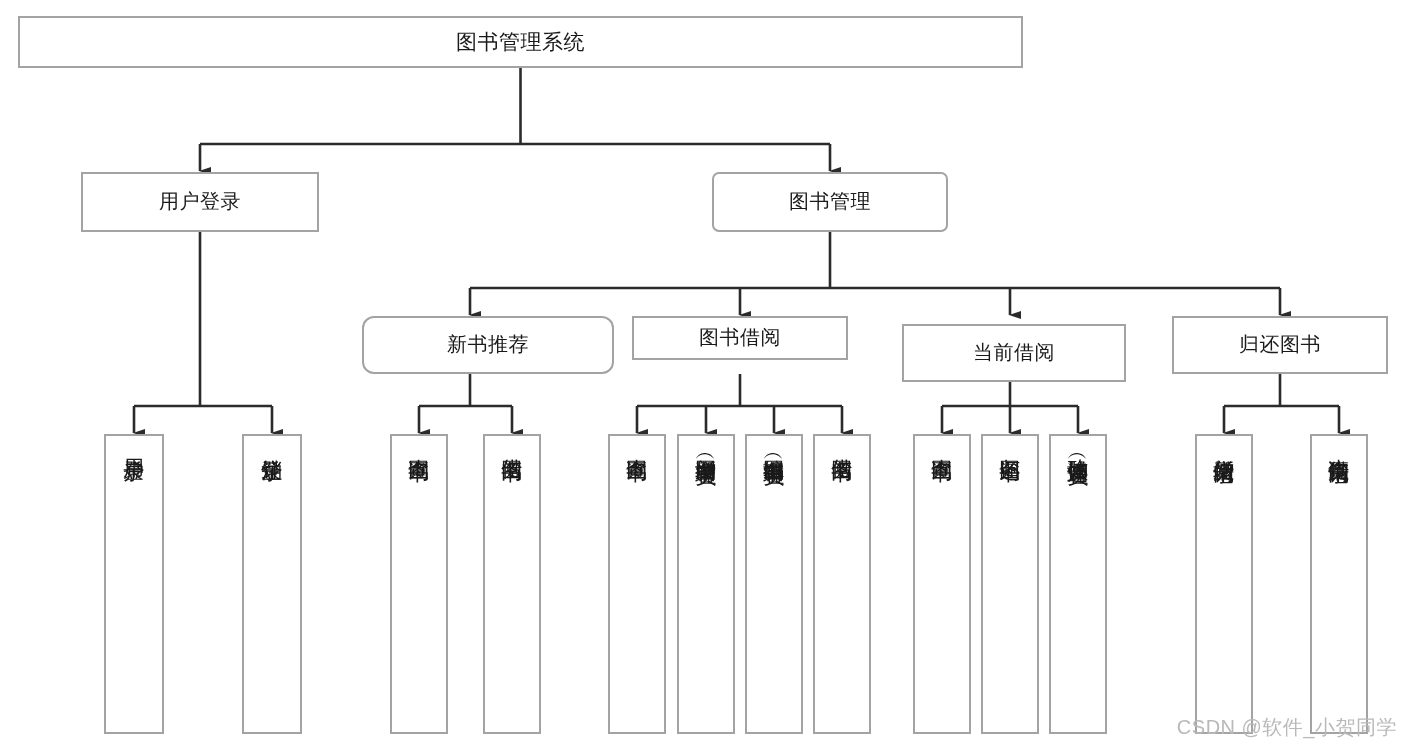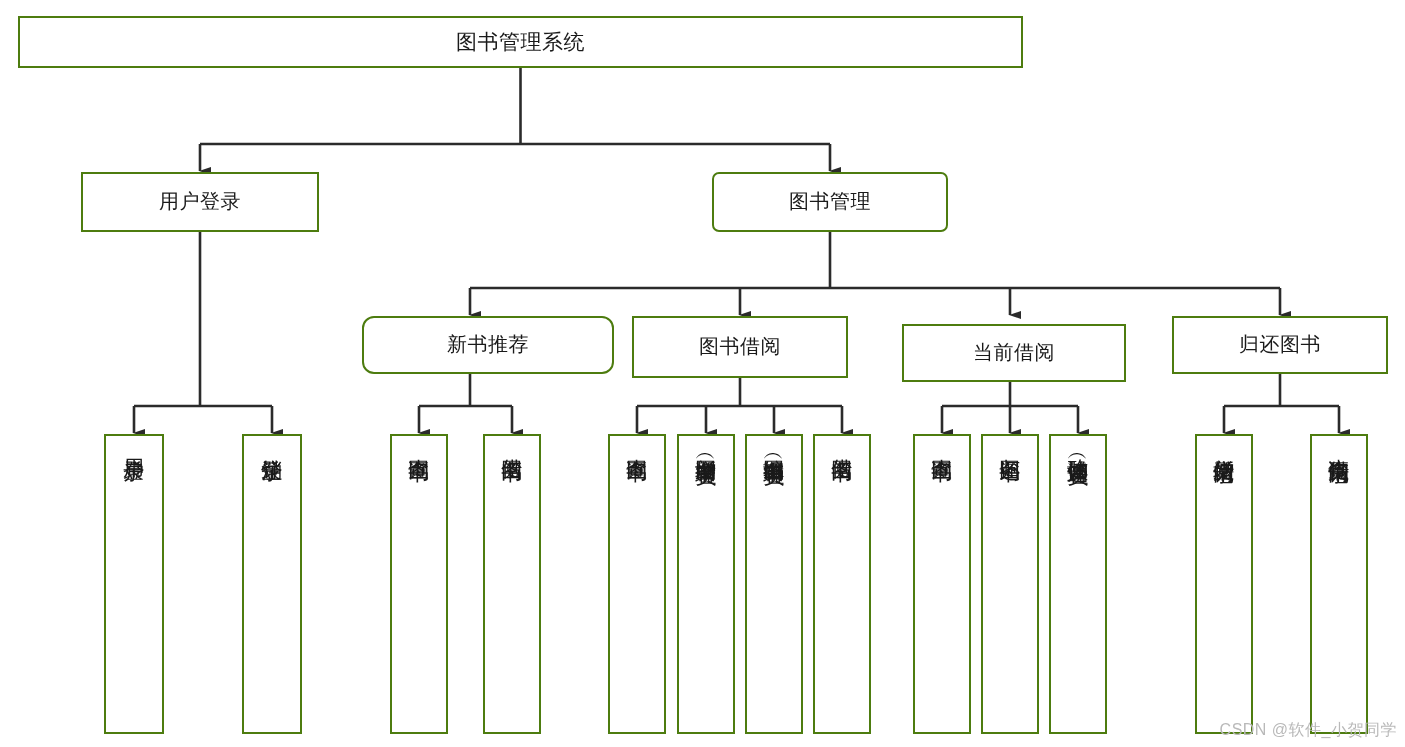--- a/index.html
+++ b/index.html
@@ -21,21 +21,21 @@
     position: absolute;
     left: 0;
     top: 0;
     width: 1405px;
     height: 747px;
     pointer-events: none;
   }
   .node {
     position: absolute;
     box-sizing: border-box;
-    border: 2px solid #4d7c0f;
+    border: 2px solid #a3a3a3;
     background: #ffffff;
     display: flex;
     align-items: center;
     justify-content: center;
     color: #1a1a1a;
   }
   .node .lbl {
     text-align: center;
     line-height: 1.18;
     letter-spacing: 0.5px;
@@ -53,21 +53,21 @@
     text-orientation: upright;
     font-size: 21px;
     line-height: 1.12;
     letter-spacing: 1px;
     white-space: nowrap;
   }
   #watermark {
     position: absolute;
     right: 8px;
     bottom: 6px;
-    font-size: 16px;
+    font-size: 20px;
     color: #b9b9b9;
     letter-spacing: 0.5px;
     white-space: nowrap;
     user-select: none;
   }
 </style>
 </head>
 <body>
 
 <div id="canvas">
@@ -120,21 +120,21 @@
       </div>
       <div class="node lvl1" style="left: 81px; top: 172px; width: 238px; height: 60px;">
         <div class="lbl">用户登录</div>
       </div>
       <div class="node lvl1" style="left: 712px; top: 172px; width: 236px; height: 60px; border-radius: 7px;">
         <div class="lbl">图书管理</div>
       </div>
       <div class="node lvl2" style="left: 362px; top: 316px; width: 252px; height: 58px; border-radius: 12px;">
         <div class="lbl">新书推荐</div>
       </div>
-      <div class="node lvl2" style="left: 632px; top: 316px; width: 216px; height: 62px;">
+      <div class="node lvl2" style="left: 632px; top: 316px; width: 216px; height: 44px;">
         <div class="lbl">图书借阅</div>
       </div>
       <div class="node lvl2" style="left: 902px; top: 324px; width: 224px; height: 58px;">
         <div class="lbl">当前借阅</div>
       </div>
       <div class="node lvl2" style="left: 1172px; top: 316px; width: 216px; height: 58px;">
         <div class="lbl">归还图书</div>
       </div>
       <div class="node leaf" style="left: 104px; top: 434px; width: 60px; height: 300px;">
         <div class="lbl">用户登录</div>

